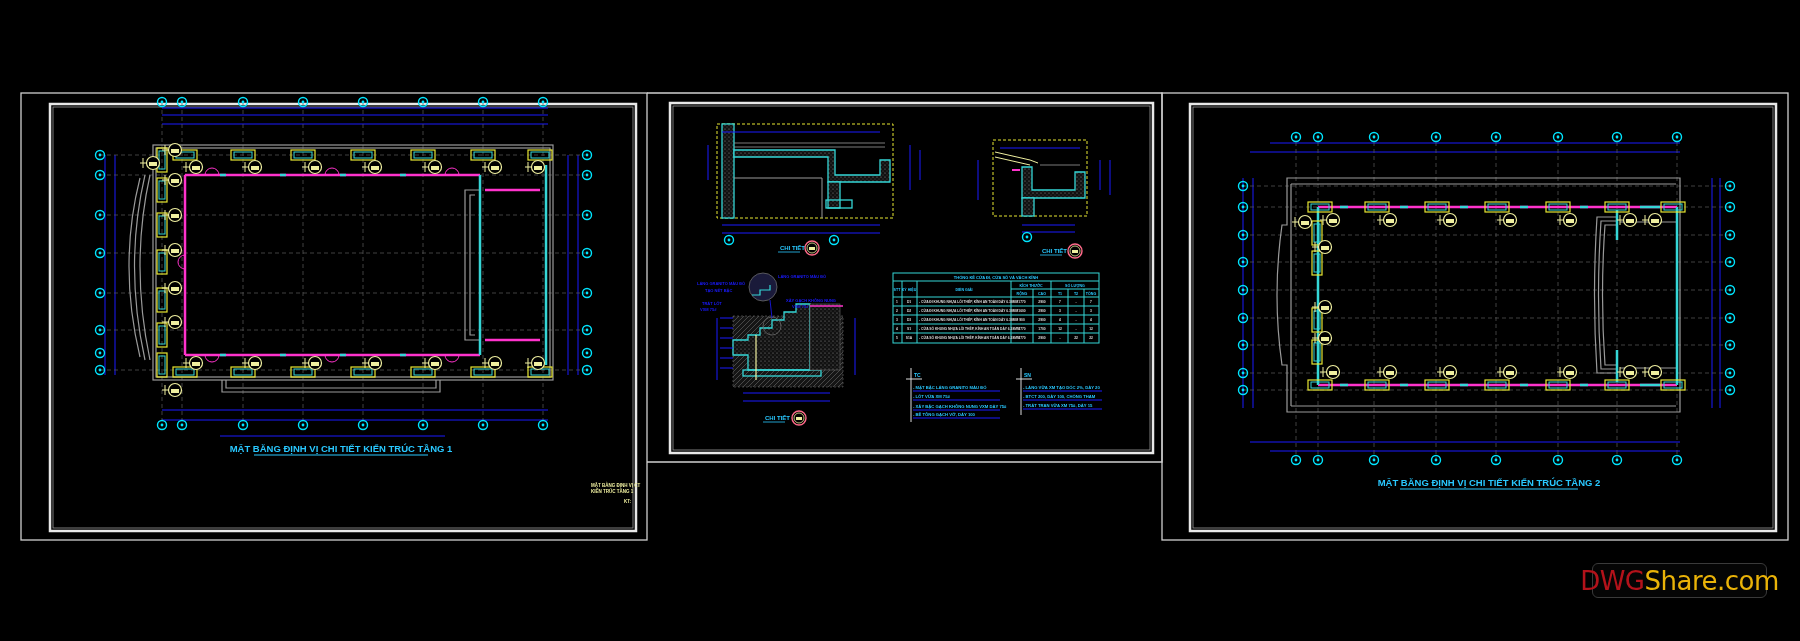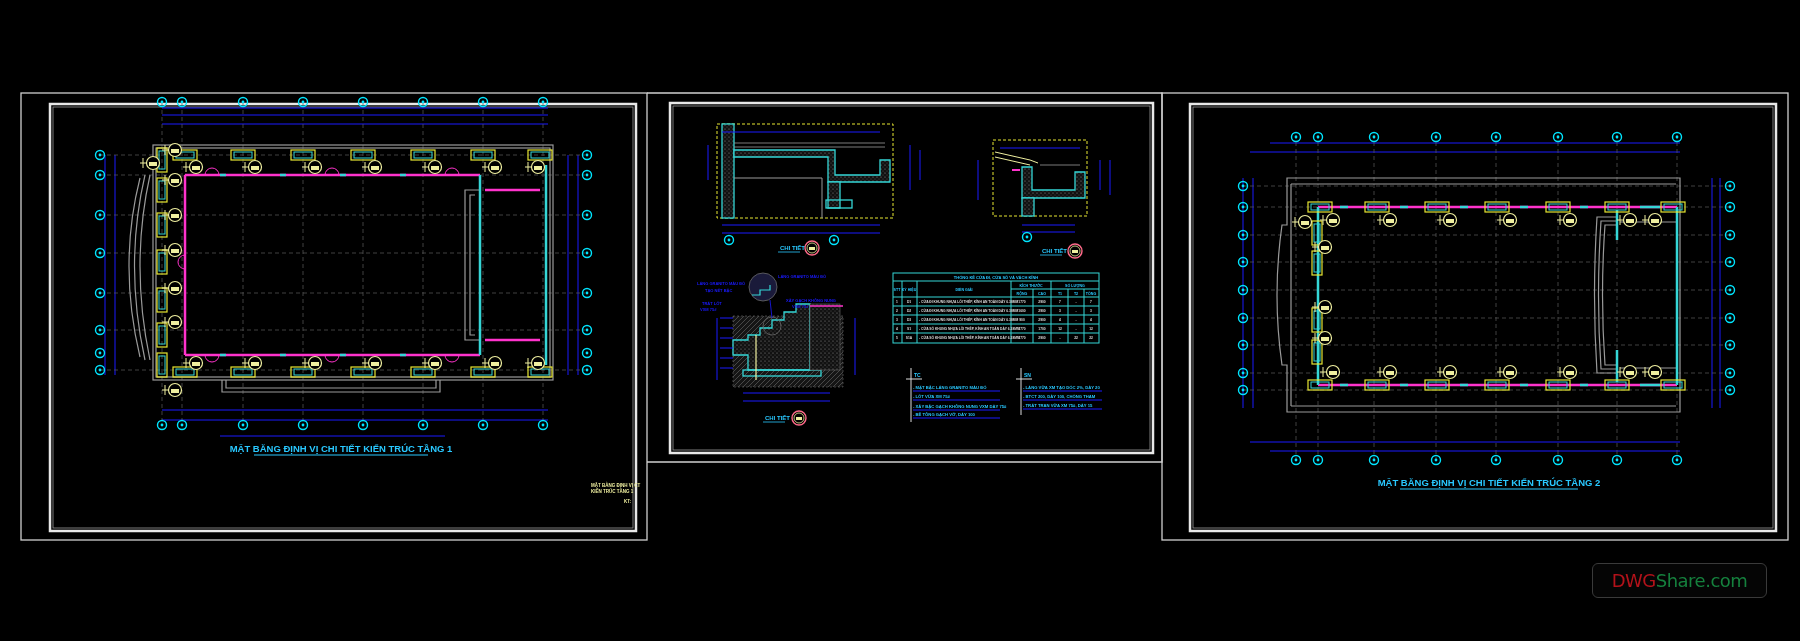--- a/index.html
+++ b/index.html
@@ -3,24 +3,24 @@
 <meta charset="utf-8">
 <style>
   html, body { margin: 0; padding: 0; background: #000; }
   body { width: 1800px; height: 641px; position: relative; overflow: hidden; font-family: "Liberation Sans", sans-serif; }
   svg { position: absolute; left: 0; top: 0; }
   .cad-text { font-family: "Liberation Sans Narrow", "Liberation Sans", sans-serif; font-weight: bold; }
   .watermark {
     position: absolute; left: 1592px; top: 563px; width: 173px; height: 33px;
     border: 1px solid #3a3a3a; border-radius: 6px; background: #050505;
     display: flex; align-items: center; justify-content: center;
-    font-family: "DejaVu Sans", sans-serif; font-size: 18px; letter-spacing: -0.5px;
+    font-family: "DejaVu Sans", sans-serif; font-size: 26px; letter-spacing: -0.5px;
   }
   .wm-red { color: #b3121a; }
-  .wm-gray { color: #15803d; }
+  .wm-gray { color: #eab308; }
 </style>
 </head>
 <body>
 
 <svg width="1800" height="641" viewBox="0 0 1800 641" xmlns="http://www.w3.org/2000/svg">
   <defs>
     <pattern id="hatch" width="4" height="4" patternUnits="userSpaceOnUse">
       <rect width="4" height="4" fill="#111"></rect>
       <circle cx="1" cy="1" r="0.6" fill="#8a8a8a"></circle>
       <circle cx="3" cy="3" r="0.5" fill="#5a5a5a"></circle>

